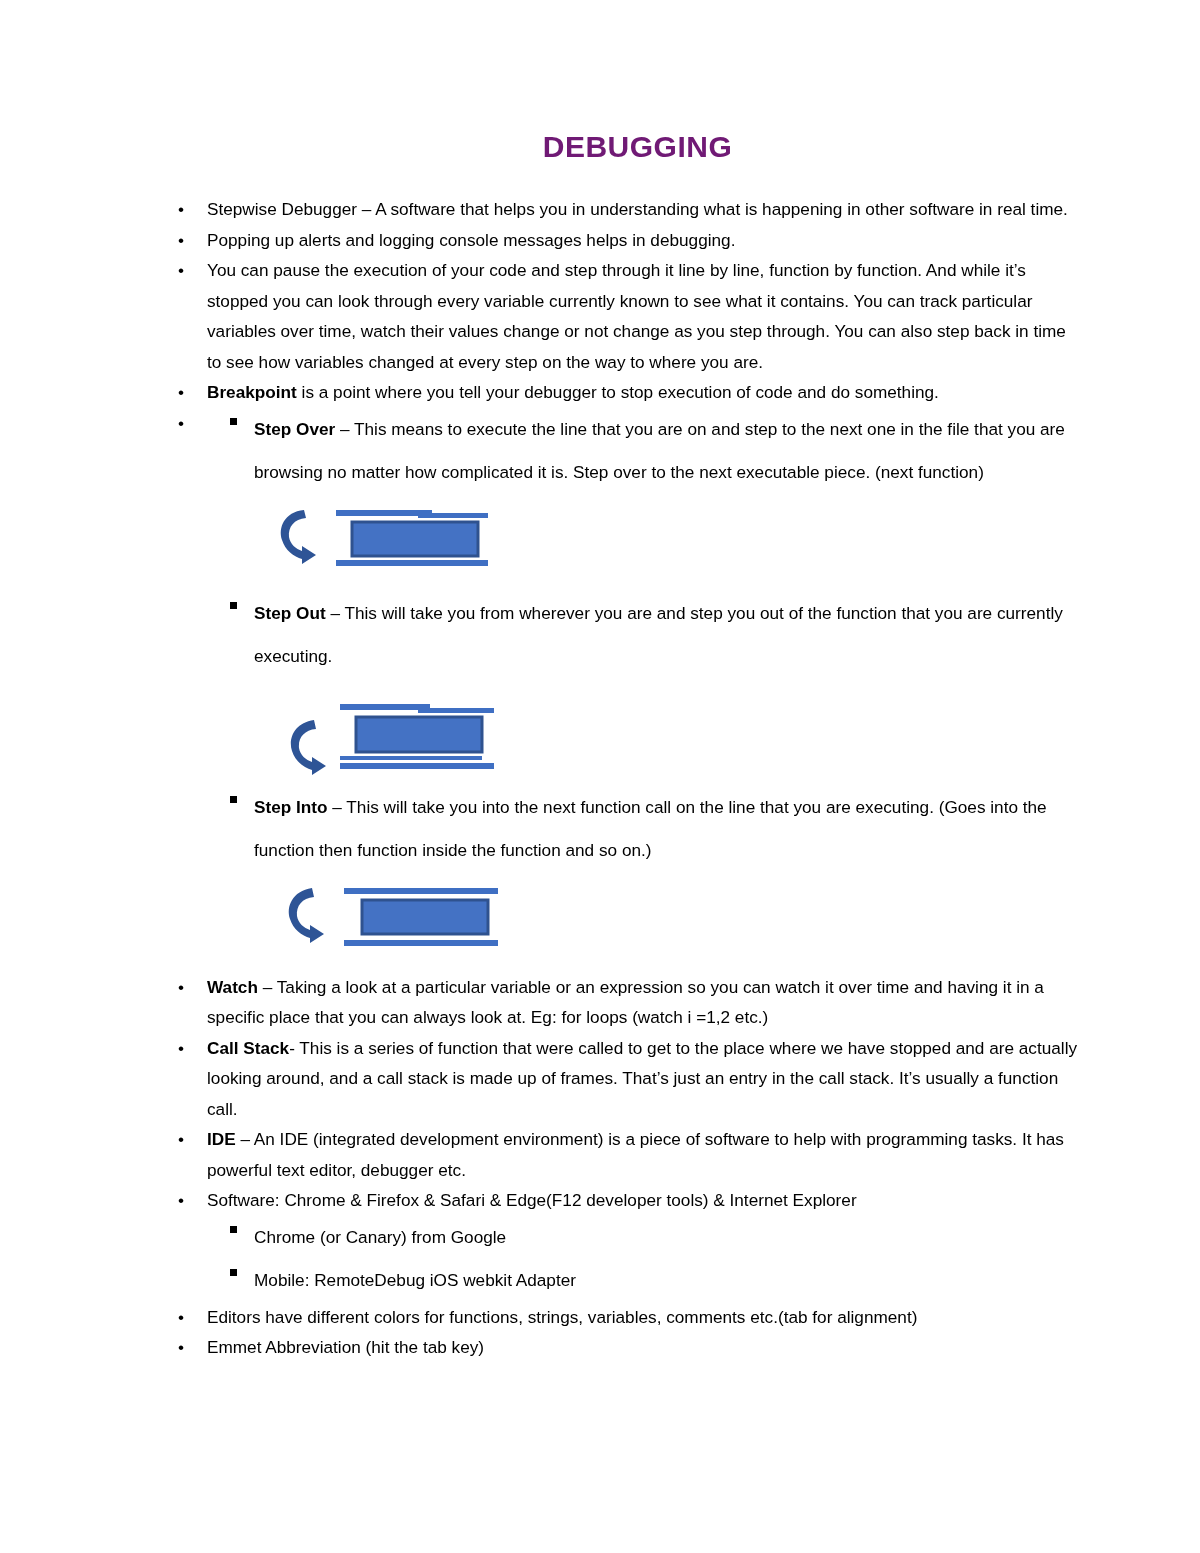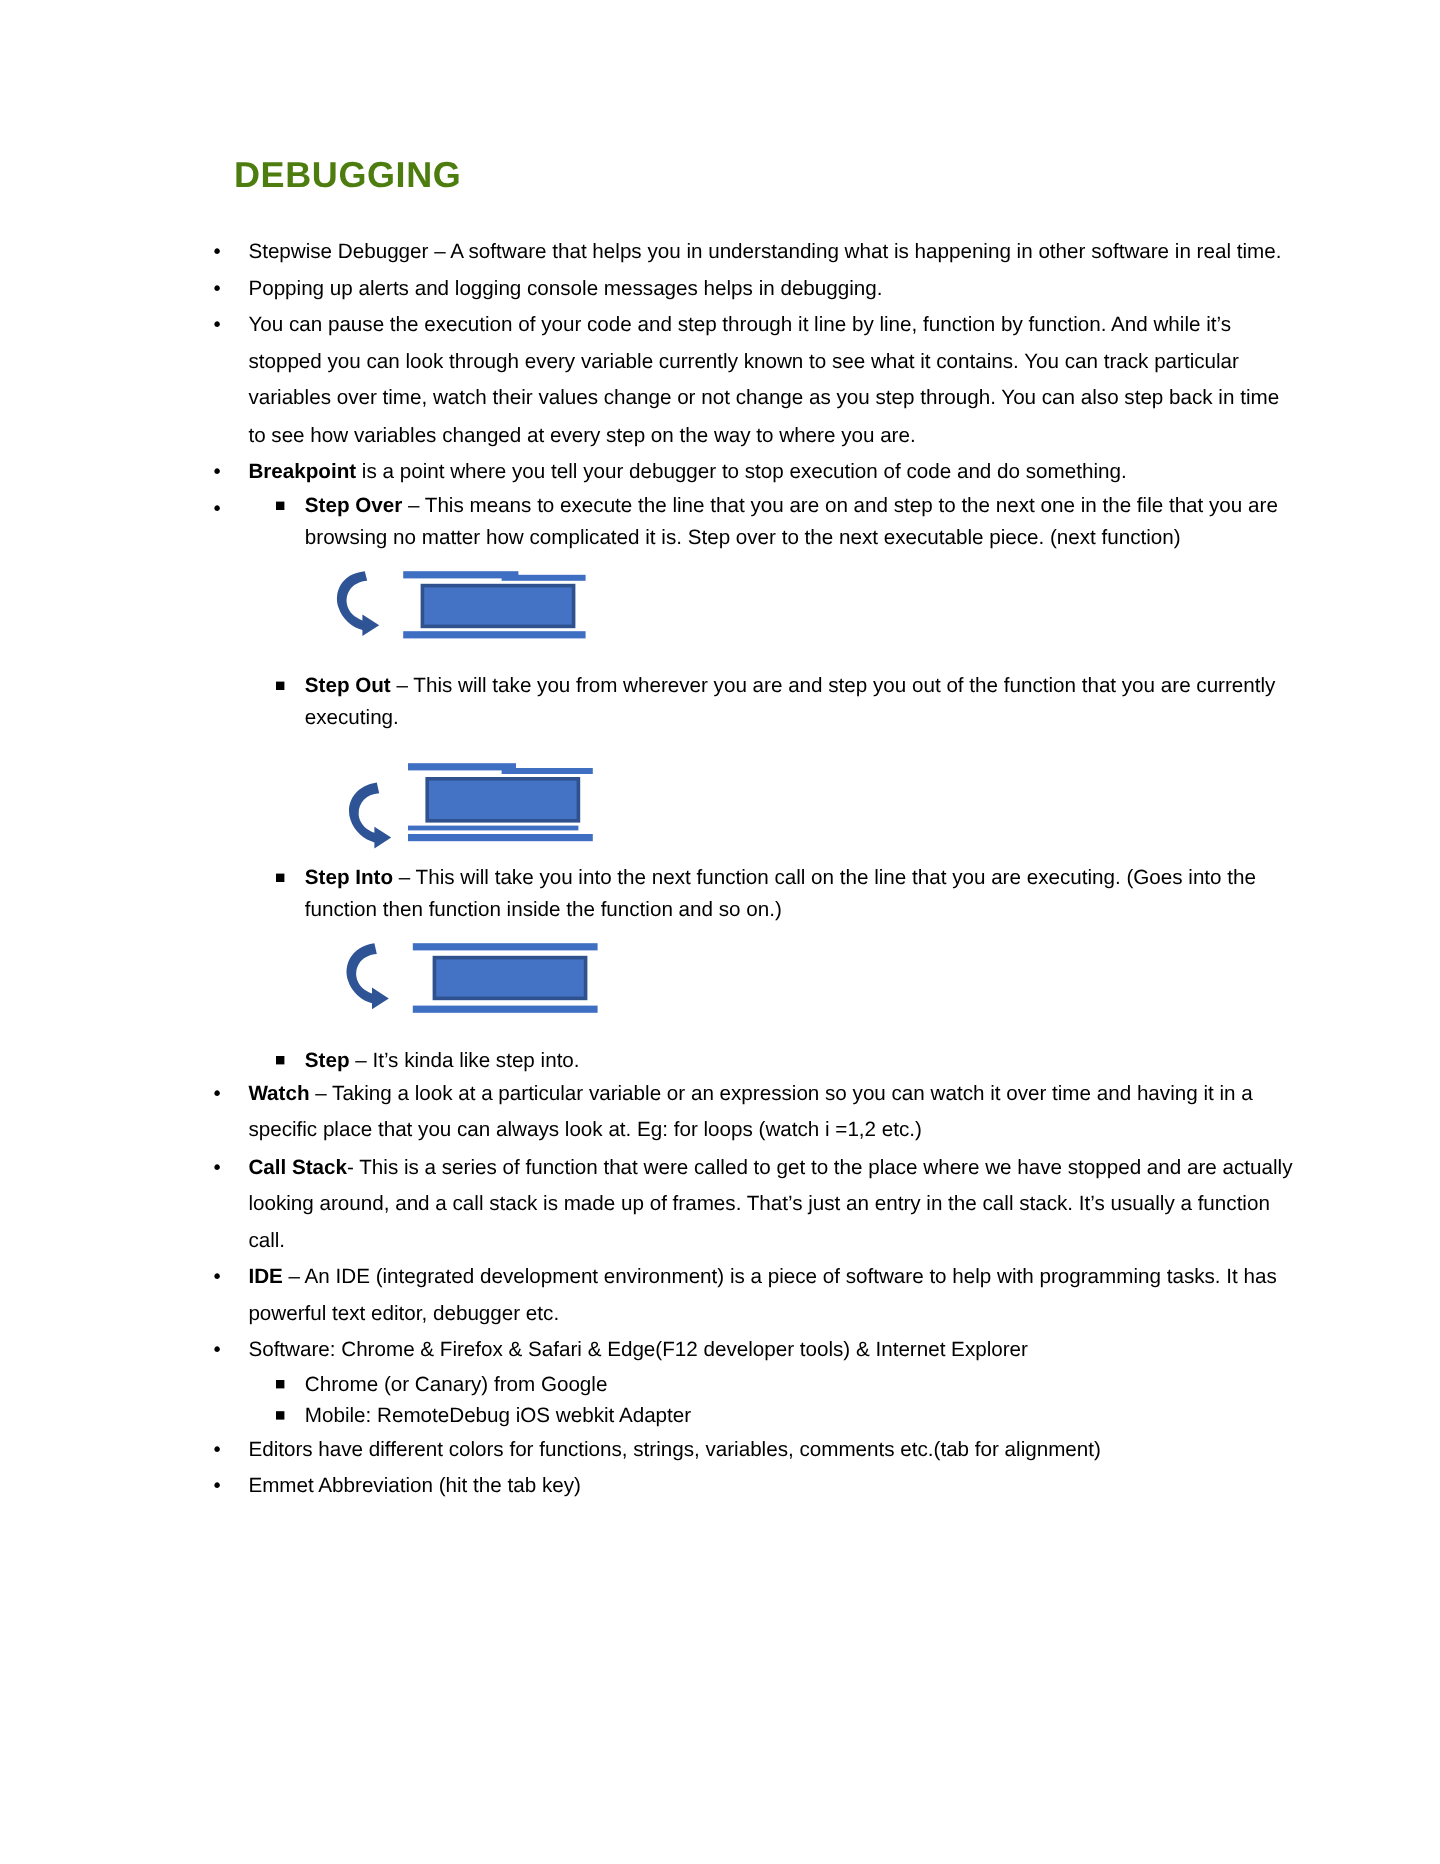--- a/index.html
+++ b/index.html
@@ -22,24 +22,25 @@
   }
   .content {
     position: absolute;
     left: 150px;
     top: 130px;
     width: 930px;
   }
   .doc-title {
     font-size: 30px;
     font-weight: bold;
+    text-align: center;
     letter-spacing: 0.5px;
     margin: 0 0 30px 0;
     padding-left: 45px;
-    color: #4d7c0f;
+    color: #701a75;
   }
 
   ul.lvl1 {
     list-style: none;
     margin: 0;
     padding: 0;
   }
   ul.lvl1 > li {
     position: relative;
     padding-left: 57px;
@@ -59,21 +60,21 @@
 
   ul.lvl2 {
     list-style: none;
     margin: 0;
     padding: 0;
   }
   ul.lvl2 > li {
     position: relative;
     padding-left: 47px;
     font-size: 17.2px;
-    line-height: 26px;
+    line-height: 43px;
     color: #000000;
   }
   ul.lvl2 > li > .sqbullet {
     position: absolute;
     left: 23px;
     top: 10.5px;
     width: 7px;
     height: 7px;
     background: #000000;
     display: block;
@@ -169,24 +170,20 @@
                 <svg width="220" height="70" viewBox="0 0 220 70">
                   <path d="M34 6 C14 9, 8 25, 12 37 C15 47, 24 54, 32 56 L32 61 L46 52 L32 43 L32 48 C26 46, 20 41, 19 34 C18 24, 24 16, 36 15 Z" fill="#2E5496"></path>
                   <rect x="66" y="6" width="156" height="6" fill="#3F6FC3"></rect>
                   <rect x="84" y="18" width="126" height="34" fill="#4472C4" stroke="#2F528F" stroke-width="3"></rect>
                   <rect x="66" y="58" width="156" height="6" fill="#3F6FC3"></rect>
                 </svg>
               </div>
             </div>
           </li>
 
-          <li>
-            <span class="sqbullet"></span>
-            <b>Step</b><span> – It’s kinda like step into.</span>
-          </li>
 
         </ul>
       </li>
 
       <li>
         <span class="bullet">•</span>
         <b>Watch</b><span> – Taking a look at a particular variable or an expression so you can watch it over time and having it in a specific place that you can always look at. Eg: for loops (watch i =1,2 etc.)</span>
       </li>
 
       <li>

